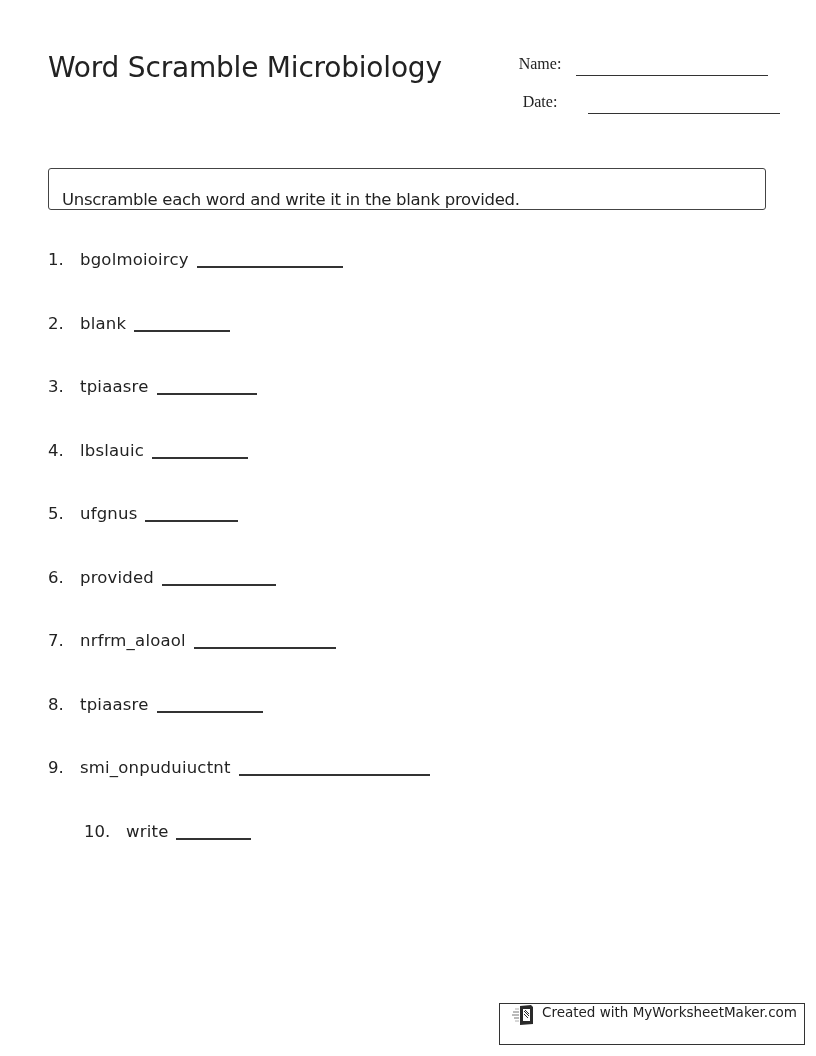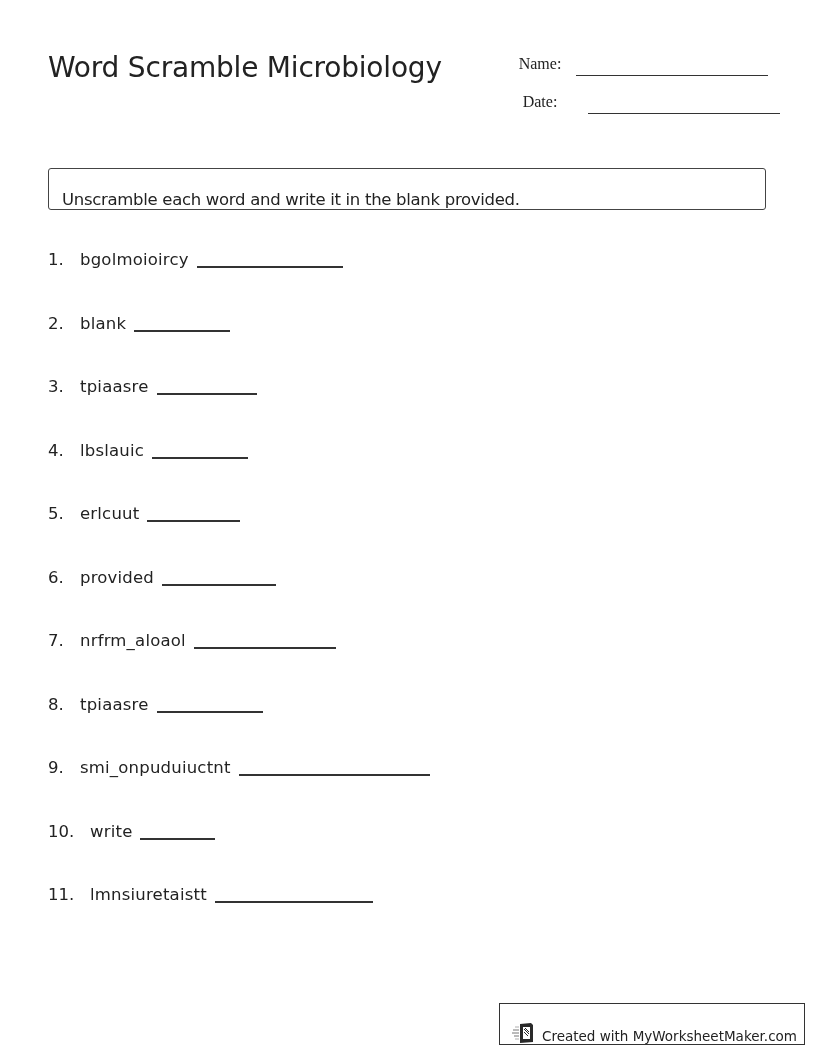--- a/index.html
+++ b/index.html
@@ -80,20 +80,21 @@
       font-size: 16.5px;
       color: #222222;
       white-space: nowrap;
     }
     .item .num {
       display: inline-block;
       min-width: 32px;
     }
     .item .num.wide {
       min-width: 42px;
+      margin-left: 36px;
     }
     .item .word {
       margin-right: 8px;
       letter-spacing: 0.2px;
     }
     .item .blank {
       display: inline-block;
       border-bottom: 2px solid #333333;
       height: 1px;
       position: relative;
@@ -101,21 +102,21 @@
     }
     .footer-badge {
       position: absolute;
       left: 499px;
       top: 1003px;
       width: 306px;
       height: 42px;
       border: 1.3px solid #333333;
       box-sizing: border-box;
       display: flex;
-      align-items: flex-end;
+      align-items: flex-start;
       padding-left: 12px;
       font-size: 13.5px;
       color: #222222;
     }
     .footer-badge .logo {
       width: 24px;
       height: 22px;
       margin-right: 6px;
       display: inline-flex;
     }
@@ -155,21 +156,21 @@
     <span class="word">tpiaasre</span>
     <span class="blank" style="width: 100px;"></span>
   </li>
   <li class="item">
     <span class="num">4.</span>
     <span class="word">lbslauic</span>
     <span class="blank" style="width: 96px;"></span>
   </li>
   <li class="item">
     <span class="num">5.</span>
-    <span class="word">erlcuut</span>
+    <span class="word">ufgnus</span>
     <span class="blank" style="width: 93px;"></span>
   </li>
   <li class="item">
     <span class="num">6.</span>
     <span class="word">provided</span>
     <span class="blank" style="width: 114px;"></span>
   </li>
   <li class="item">
     <span class="num">7.</span>
     <span class="word">nrfrm_aloaol</span>
@@ -182,25 +183,20 @@
   </li>
   <li class="item">
     <span class="num">9.</span>
     <span class="word">smi_onpuduiuctnt</span>
     <span class="blank" style="width: 191px;"></span>
   </li>
   <li class="item">
     <span class="num wide">10.</span>
     <span class="word">write</span>
     <span class="blank" style="width: 75px;"></span>
-  </li>
-  <li class="item">
-    <span class="num wide">11.</span>
-    <span class="word">lmnsiuretaistt</span>
-    <span class="blank" style="width: 158px;"></span>
   </li>
 </ol>
 
 <div class="footer-badge">
   <span class="logo">
     <svg width="24" height="22" viewBox="0 0 24 22">
       <line x1="1" y1="8" x2="7" y2="8" stroke="#777" stroke-width="1"></line>
       <line x1="0" y1="11" x2="7" y2="11" stroke="#777" stroke-width="1"></line>
       <line x1="2" y1="14" x2="7" y2="14" stroke="#777" stroke-width="1"></line>
       <line x1="3" y1="5" x2="7" y2="5" stroke="#999" stroke-width="0.8"></line>

